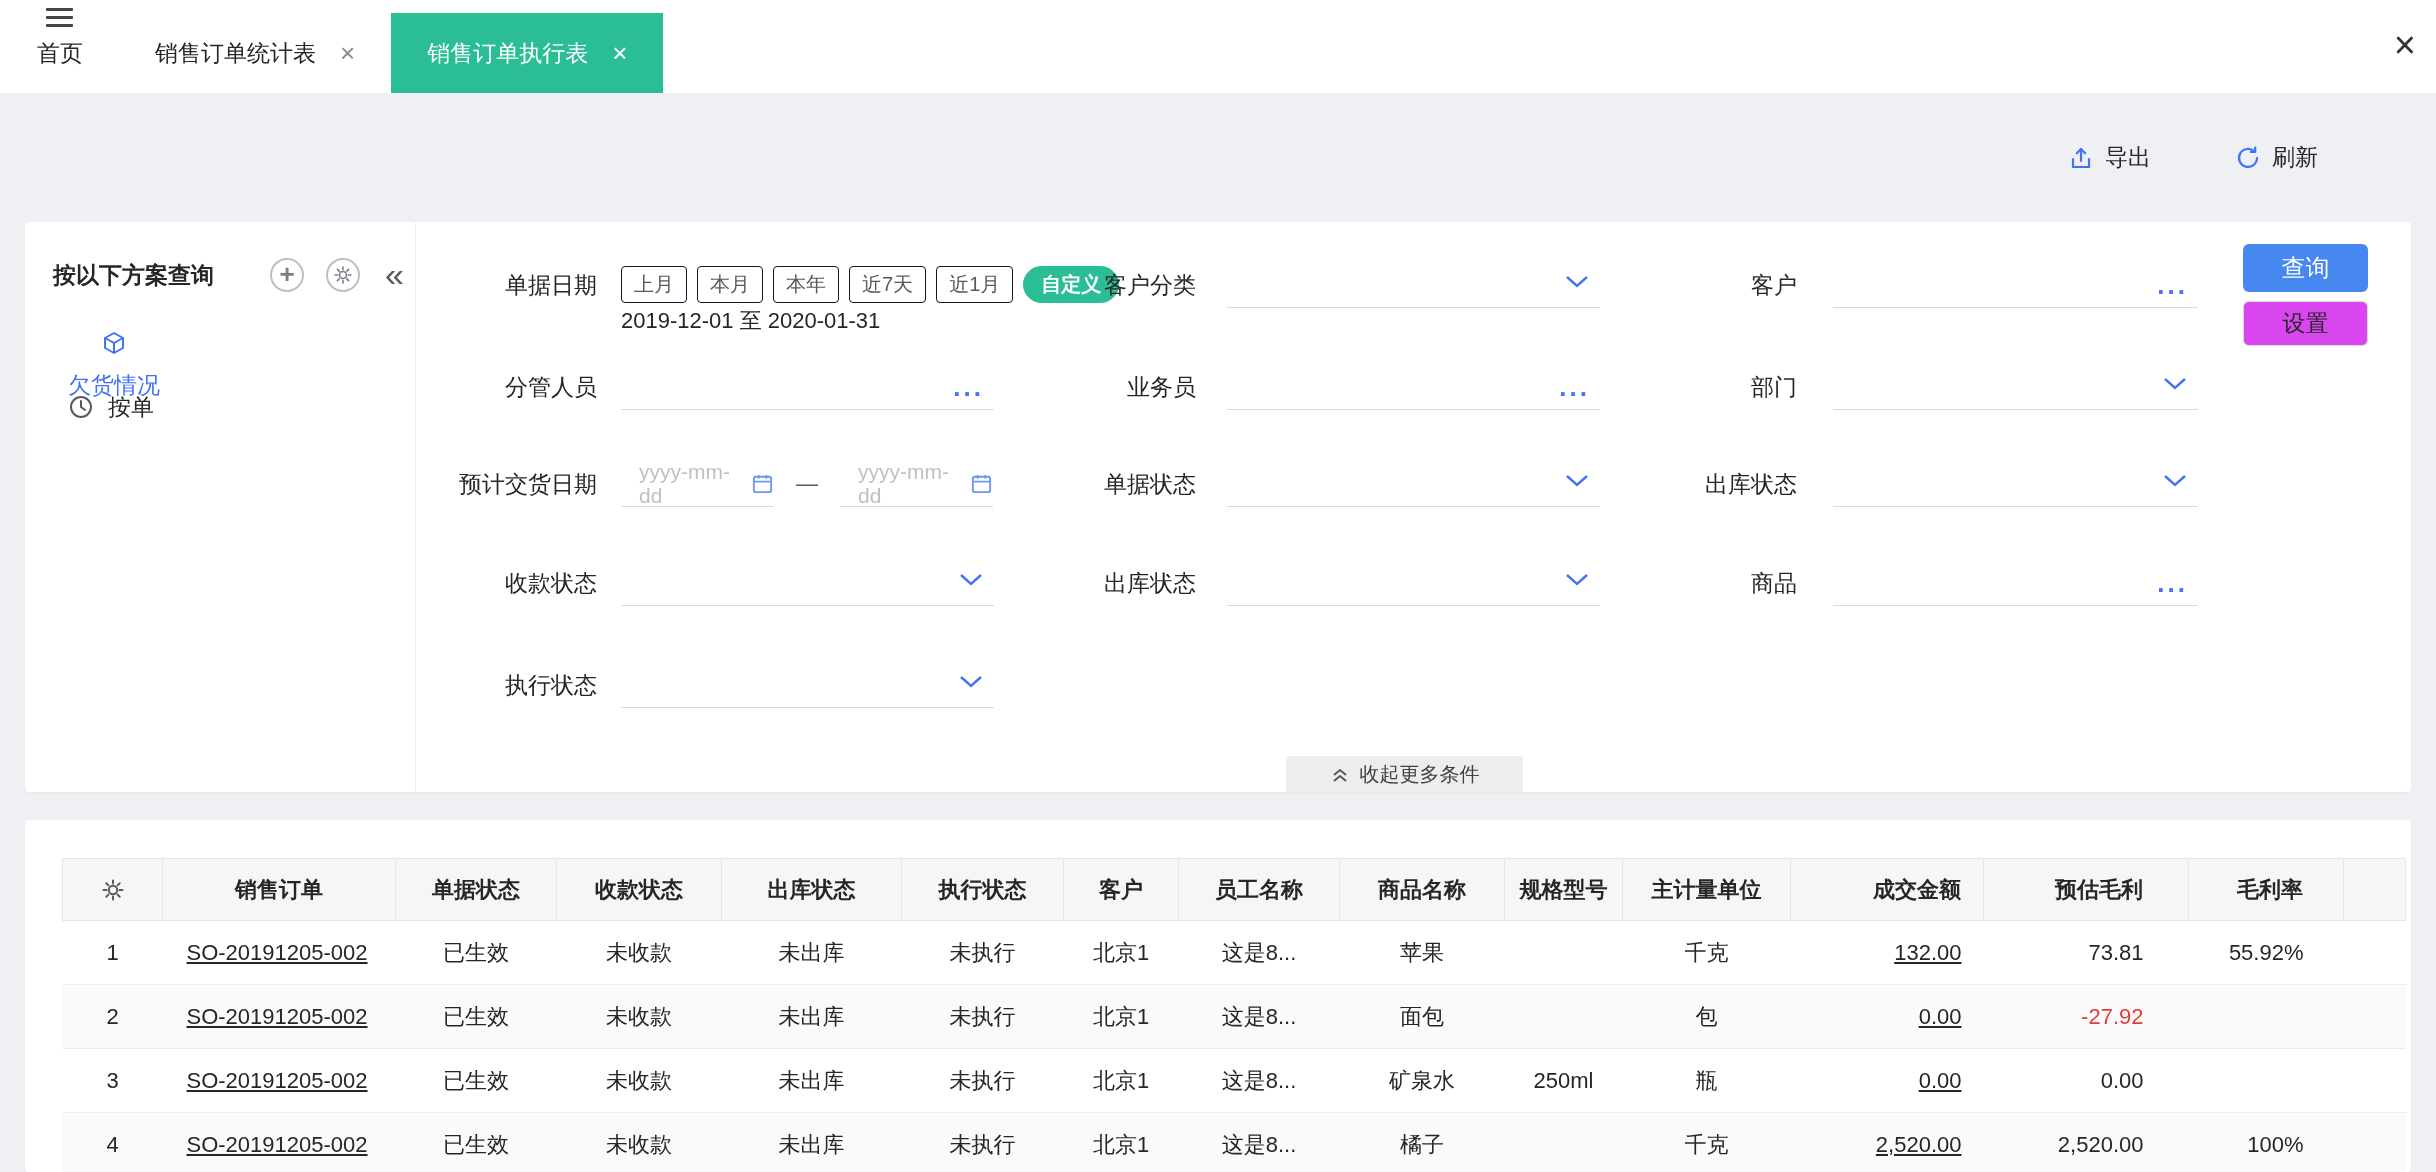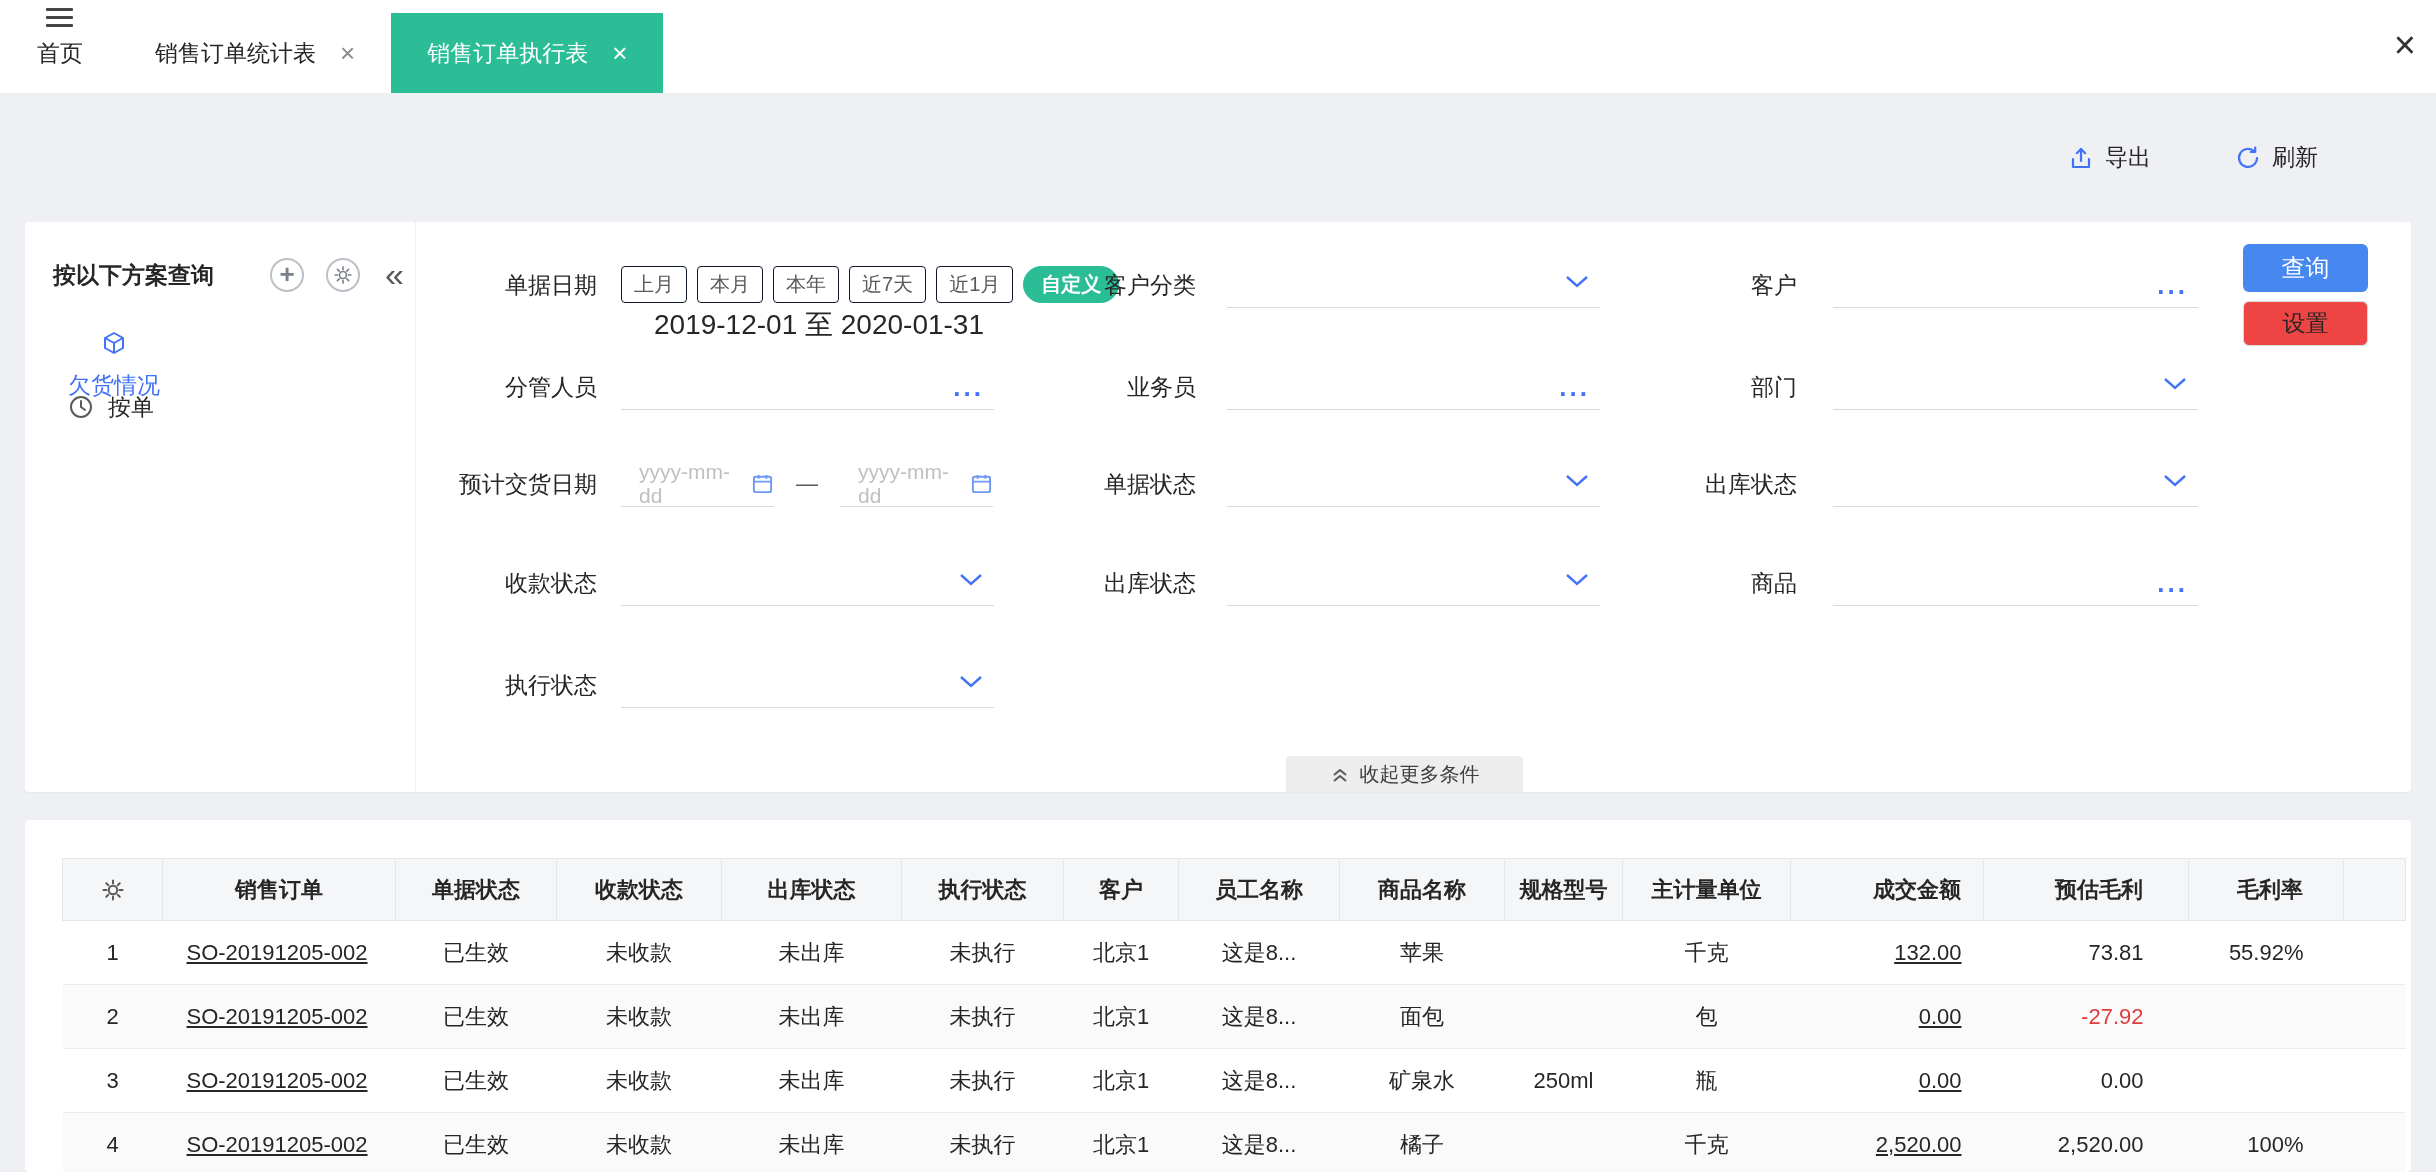--- a/index.html
+++ b/index.html
@@ -63,32 +63,32 @@
   .r1 { top: 40px; }
   .r2 { top: 142px; }
   .r3 { top: 239px; }
   .r4 { top: 338px; }
   .r5 { top: 440px; }
 
   .chips { position: absolute; left: 205px; top: 44px; display: flex; gap: 10px; align-items: center; }
   .chip { height: 37px; padding: 0 12px; border: 1px solid #0f172a; border-radius: 4px; background: #fff;
     font-size: 20px; color: #595959; display: flex; align-items: center; cursor: pointer; white-space: nowrap; }
   .chip.custom { background: #2BBE96; border-color: #2BBE96; color: #fff; border-radius: 19px; padding: 0 17px; font-weight: bold; }
-  .date-range { position: absolute; left: 205px; top: 84px; font-size: 28px; color: #262626; margin-left: 33px; }
+  .date-range { position: absolute; left: 205px; top: 84px; font-size: 22px; color: #262626; }
 
   .dates { position: absolute; left: 205px; top: 239px; height: 46px; display: flex; align-items: center; }
   .date-box { width: 153px; height: 46px; border-bottom: 1px solid #d9d9d9;
     display: flex; align-items: center; justify-content: space-between; cursor: pointer; }
   .date-box .ph { color: #c0c0c0; font-size: 21px; margin-left: 18px; }
   .date-dash { margin: 0 22px; color: #595959; }
 
   .btn-col { position: absolute; left: 1827px; top: 22px; width: 125px; }
   .btn-primary { width: 125px; height: 48px; background: #4787F0; color: #fff; border: none; border-radius: 6px;
     font-size: 24px; cursor: pointer; font-family: inherit; }
-  .btn-plain { margin-top: 9px; width: 125px; height: 45px; background: #ef4444; color: #262626;
+  .btn-plain { margin-top: 9px; width: 125px; height: 45px; background: #d946ef; color: #262626;
     border: 1px solid #d9d9d9; border-radius: 6px; font-size: 23px; cursor: pointer; font-family: inherit; }
 
   .collapse-more { position: absolute; left: 870px; bottom: 0; width: 237px; height: 36px; background: #ededed;
     border: none; border-radius: 4px 4px 0 0; display: flex; align-items: center; justify-content: center; gap: 10px;
     font-size: 20px; color: #404040; cursor: pointer; font-family: inherit; }
 
   
   .table-card { position: absolute; left: 25px; top: 820px; width: 2386px; height: 352px;
     background: #fff; border-radius: 4px; overflow: hidden; box-shadow: 0 1px 2px rgba(0,0,0,.04); }
   table { position: absolute; left: 37px; top: 38px; width: 2343px; border-collapse: collapse; table-layout: fixed; font-size: 22px; }

